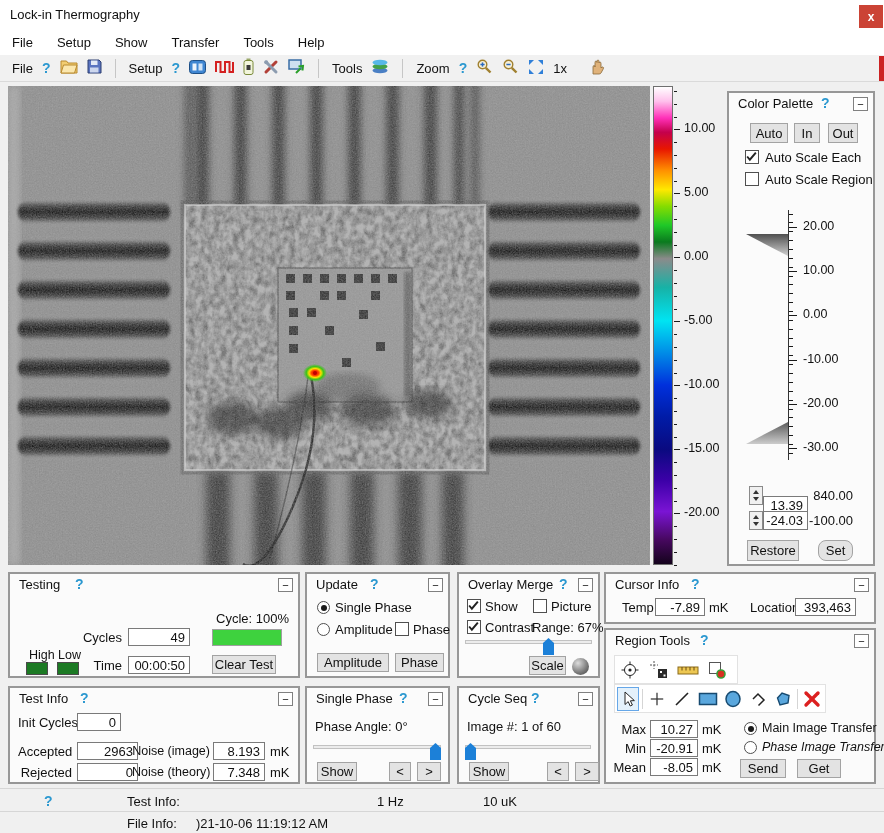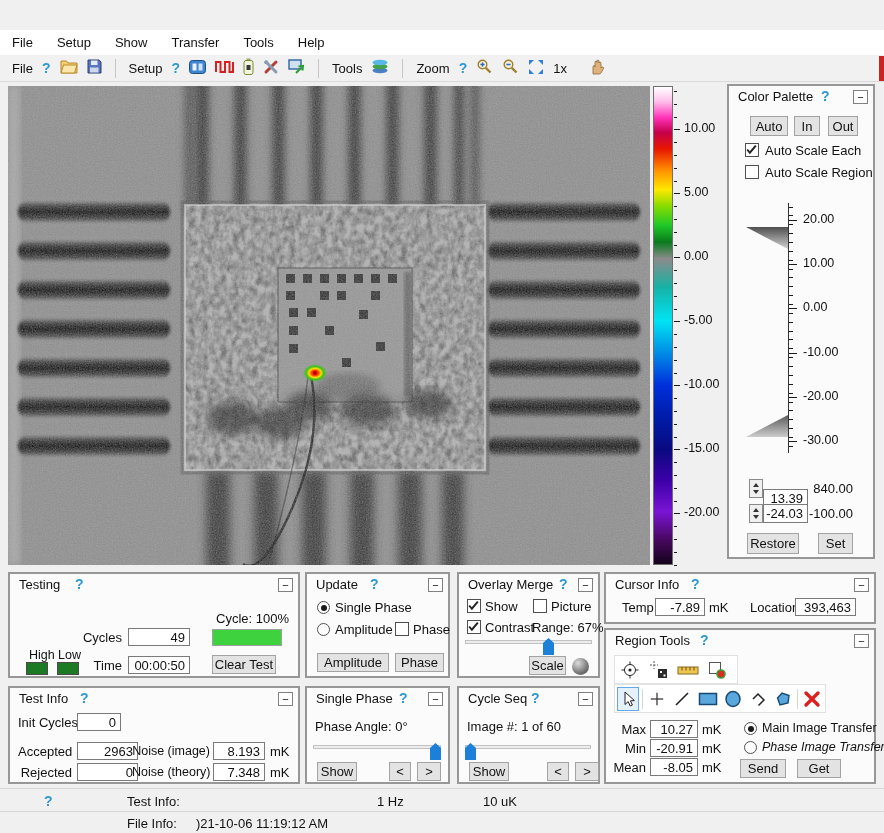--- a/index.html
+++ b/index.html
@@ -70,20 +70,24 @@
   .tool.sel{border:1px solid #66a7e8;background:#e4f1fb;}
   .isep{width:1px;height:20px;background:#d5d5d5;}
   .statline{position:absolute;left:0;width:884px;height:1px;background:#d6d6d6;}
   .handle{position:absolute;}
 </style>
 </head>
 <body>
 
 <div class="win">
 
+  <div class="titlebar">
+    <div class="title">Lock-in Thermography</div>
+    <div class="closebtn">x</div>
+  </div>
 
   <div class="menubar">
     <div class="menuitem">File</div>
     <div class="menuitem">Setup</div>
     <div class="menuitem">Show</div>
     <div class="menuitem">Transfer</div>
     <div class="menuitem">Tools</div>
     <div class="menuitem">Help</div>
   </div>
 
@@ -337,21 +341,21 @@
       <div class="tick" style="top: 235.4px; width: 6px;"></div>
       <div class="ticklabel" style="top: 227.4px; left: 10px;">-5.00</div>
       <div class="tick" style="top: 299.4px; width: 6px;"></div>
       <div class="ticklabel" style="top: 291.4px; left: 10px;">-10.00</div>
       <div class="tick" style="top: 363.4px; width: 6px;"></div>
       <div class="ticklabel" style="top: 355.4px; left: 10px;">-15.00</div>
       <div class="tick" style="top: 427.4px; width: 6px;"></div>
       <div class="ticklabel" style="top: 419.4px; left: 10px;">-20.00</div>
     </div>
 
-  <div class="panel" style="left:727px;top:84px;width:148px;height:475px;">
+  <div class="panel" style="left:727px;top:91px;width:148px;height:475px;">
     <div class="ptitle">Color Palette</div>
     <div class="phelp help" style="left:92px;">?</div>
     <div class="minbox">−</div>
     <div class="btn" style="left:21px;top:30px;width:38px;height:20px;">Auto</div>
     <div class="btn" style="left:65px;top:30px;width:26px;height:20px;">In</div>
     <div class="btn" style="left:99px;top:30px;width:30px;height:20px;">Out</div>
     <div class="cb checked" style="left:16px;top:57px;">
       <svg width="13" height="13" viewBox="0 0 12 12">
           <polyline points="2,6 4.5,9 10,2.5" fill="none" stroke="#222" stroke-width="1.8"></polyline>
         </svg>
@@ -434,21 +438,21 @@
       </div>
     <div class="field" style="left:34px;top:393px;width:45px;height:19px;margin-top:10px;">13.39</div>
     <div class="lbl" style="left:74px;top:395px;width:50px;text-align:right;">840.00</div>
     <div class="spin" style="left:20px;top:418px;">
         <span class="up"></span>
         <span class="down"></span>
       </div>
     <div class="field" style="left:34px;top:418px;width:45px;height:19px;">-24.03</div>
     <div class="lbl" style="left:74px;top:420px;width:50px;text-align:right;">-100.00</div>
     <div class="btn" style="left:18px;top:447px;width:52px;height:21px;">Restore</div>
-    <div class="btn" style="left:89px;top:447px;width:35px;height:21px;">Set</div>
+    <div class="btn" style="left:89px;top:447px;width:35px;height:21px;border-radius:8px;">Set</div>
   </div>
 
   <div class="panel" style="left:8px;top:572px;width:292px;height:106px;">
     <div class="ptitle">Testing</div>
     <div class="phelp help" style="left:65px;">?</div>
     <div class="minbox">−</div>
     <div class="lbl sm" style="left:14px;top:74px;width:62px;text-align:center;">High Low</div>
     <div class="led" style="left:16px;top:88px;"></div>
     <div class="led" style="left:47px;top:88px;"></div>
     <div class="lbl" style="left:60px;top:56px;width:52px;text-align:right;">Cycles</div>

